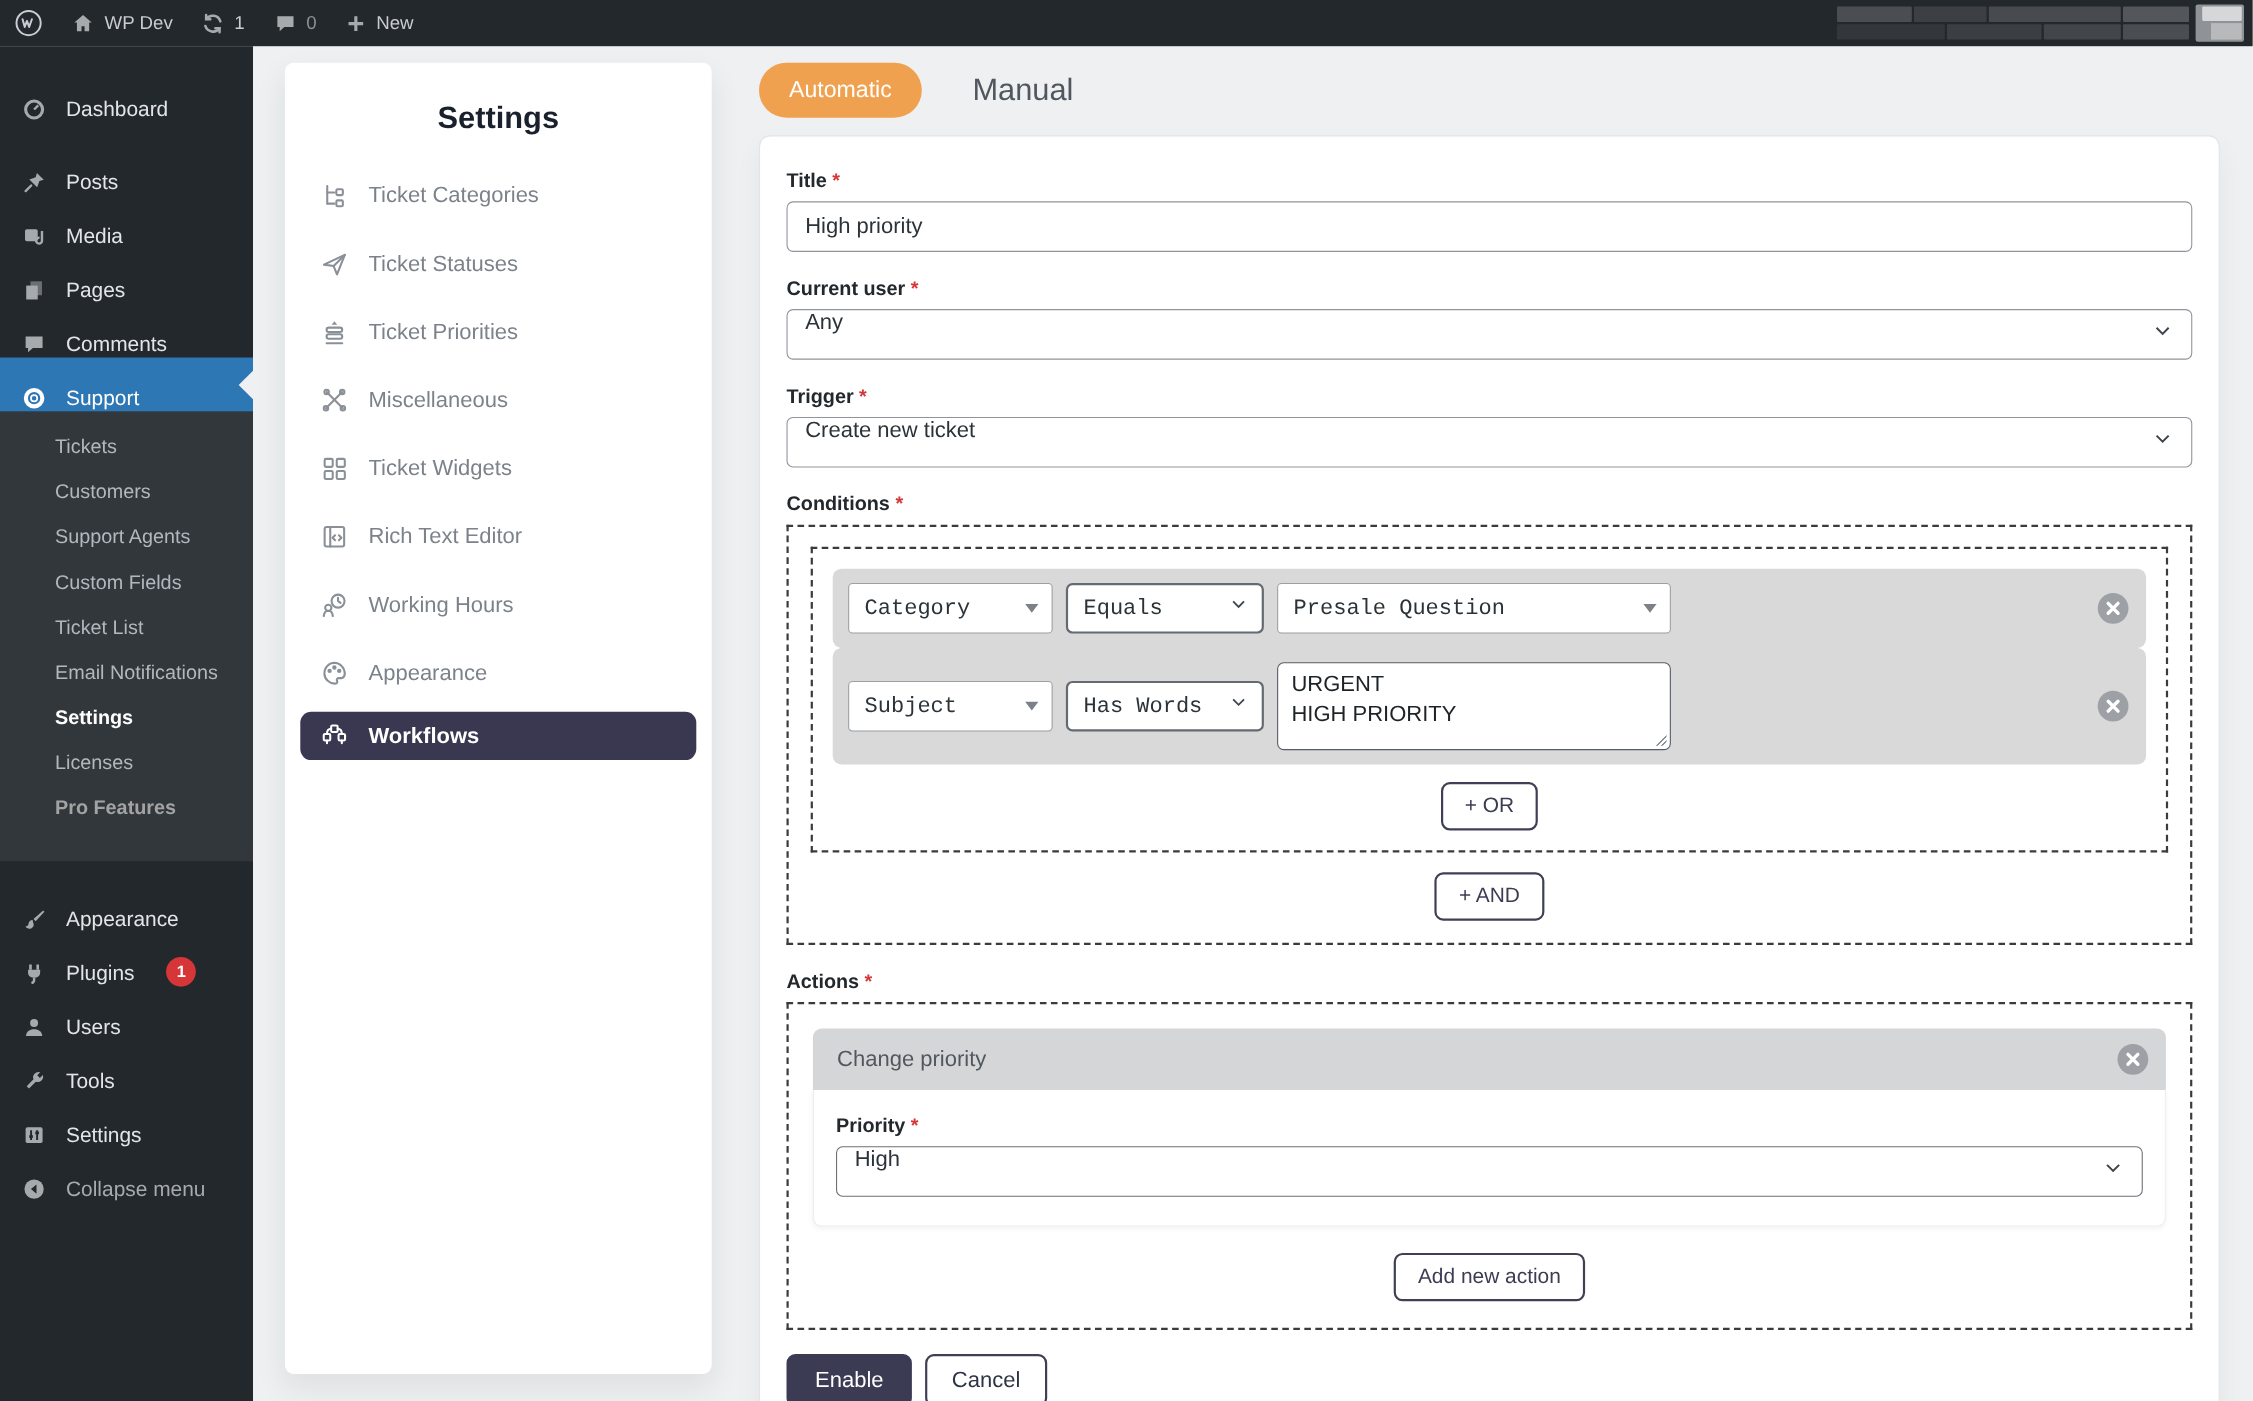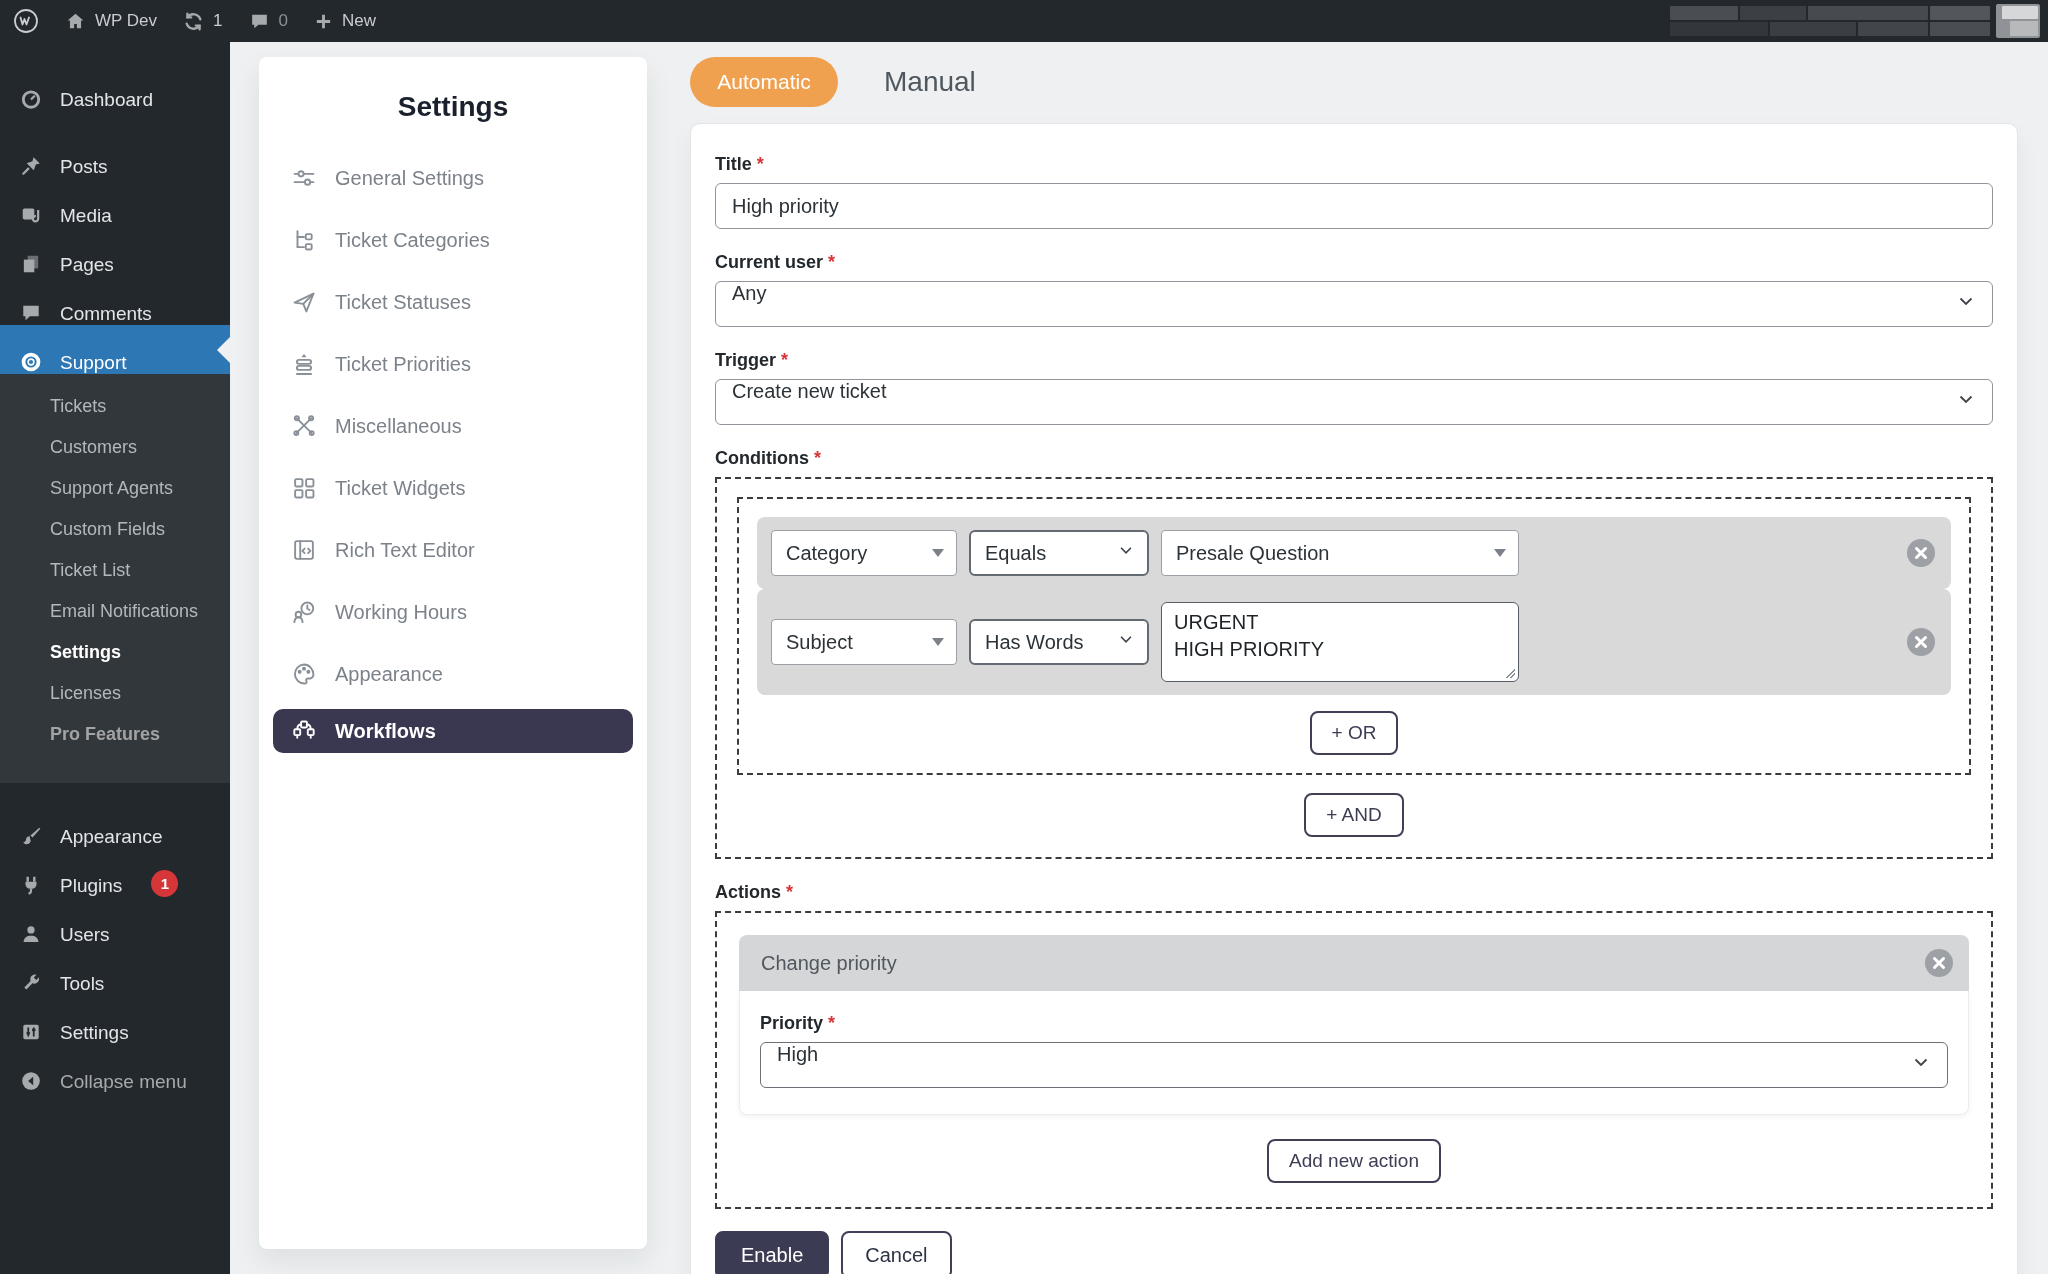--- a/index.html
+++ b/index.html
@@ -79,21 +79,21 @@
     background:#fff; font-size:20px; color:#2c3338; display:flex; align-items:flex-start; padding:0 48px 0 16px; }
   .select .chev { position:absolute; right:16px; top:50%; transform:translateY(-50%); }
 
   .dashed-box { border:2px dashed #3b3b3b; padding:18px 20px 20px 20px; }
   .dashed-inner { border:2px dashed #3b3b3b; padding:18px; margin-bottom:18px; }
   .cond-row { background:#d9d9d9; border-radius:8px; padding:13px 14px; display:flex;
     align-items:flex-start; gap:12px; position:relative; }
   .cond-row + .cond-row { }
   .cond-row.centered { align-items:center; }
   .mini-select { position:relative; background:#fff; border:1px solid #9aa0a5; border-radius:4px;
-    height:46px; display:flex; align-items:center; padding:0 30px 0 14px; font-size:20px; color:#2c3338; }
+    height:46px; display:flex; align-items:center; padding:0 30px 0 14px; font-size:20px; color:#2c3338;font-family:Liberation Mono, monospace; }
   .mini-select.w-field { width:186px; }
   .mini-select.w-op { width:180px; border:2px solid #646a71; border-radius:6px; }
   .mini-select.w-val { width:358px; }
   .tri { position:absolute; right:12px; top:50%; transform:translateY(-50%);
     width:0; height:0; border-left:6px solid transparent; border-right:6px solid transparent;
     border-top:8px solid #7c8187; }
   .mini-chev { position:absolute; right:12px; top:50%; transform:translateY(-50%); }
   .ta-wrap { position:relative; }
   .cond-text { width:358px; height:80px; border:1px solid #565d64; border-radius:6px;
     font-size:20px; line-height:27px; color:#1d2327; padding:6px 12px; resize:none;
@@ -322,30 +322,20 @@
     </div>
   </div>
 </div>
 
 <div id="settings-panel">
   <div class="panel-title">Settings</div>
 
   <div class="pitem">
     <span class="picon">
       <svg viewBox="0 0 22 22">
-          <path d="M3 7.5h16M3 14.5h16"></path>
-          <circle cx="8.5" cy="7.5" r="2.2" fill="#fff"></circle>
-          <circle cx="14" cy="14.5" r="2.2" fill="#fff"></circle>
-        </svg>
-    </span>
-    <span>General Settings</span>
-  </div>
-  <div class="pitem">
-    <span class="picon">
-      <svg viewBox="0 0 22 22">
           <path d="M5.5 3.5v13.5"></path>
           <path d="M5.5 8.5h5.5"></path>
           <path d="M5.5 17h5.5"></path>
           <rect x="12.5" y="6" width="5" height="4.5" rx="1"></rect>
           <rect x="12.5" y="14.5" width="5" height="4.5" rx="1"></rect>
         </svg>
     </span>
     <span>Ticket Categories</span>
   </div>
   <div class="pitem">

